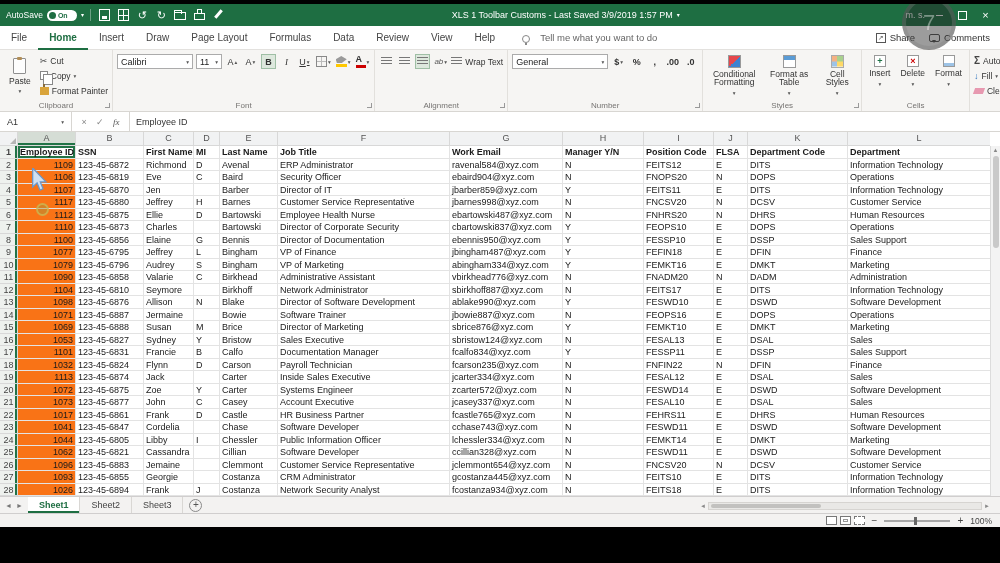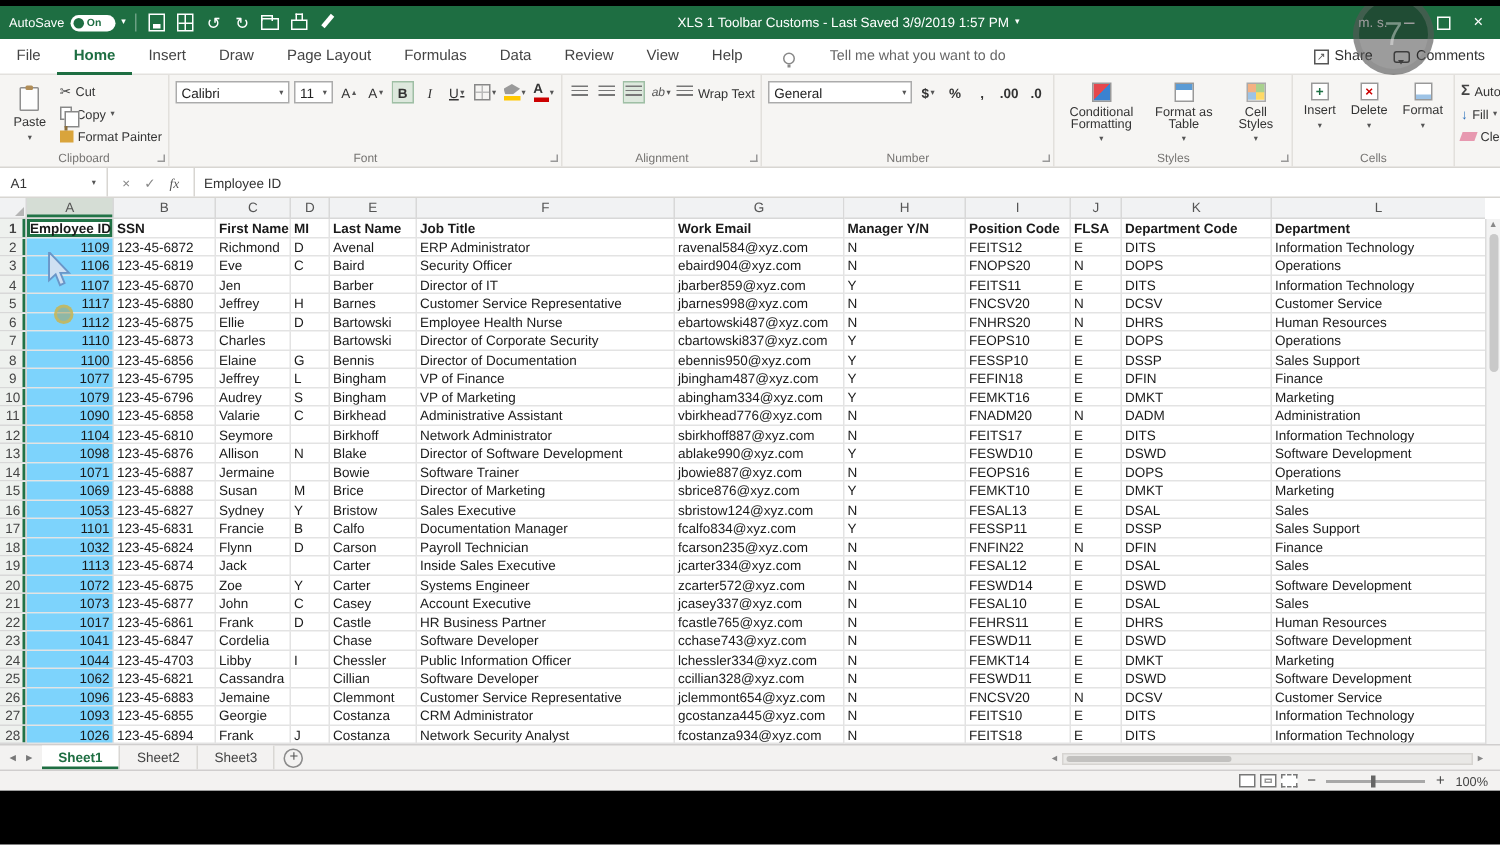--- a/index.html
+++ b/index.html
@@ -32,21 +32,21 @@
   .winbtn{width:17px;height:16px;display:flex;align-items:center;justify-content:center;color:#fff;font-size:11px}
   .winbtn.min::before{content:"";width:7px;height:1px;background:#fff}
   .winbtn.max::before{content:"";width:7px;height:7px;border:1px solid #fff}
 
   .watermark{position:absolute;top:-8px;right:44px;width:54px;height:54px;border-radius:50%;background:rgba(35,35,35,.45);border:4px solid rgba(130,130,130,.35);z-index:60;display:flex;align-items:center;justify-content:center;color:rgba(255,255,255,.4);font-size:22px;pointer-events:none}
 
   
   .tabrow{position:absolute;top:22px;left:0;right:0;height:24px;background:#fff;border-bottom:1px solid #e3e1de;display:flex;align-items:center}
   .rtab{padding:0 11px;font-size:10px;color:#444;line-height:23px;height:24px;white-space:nowrap}
   .rtab.active{color:#1e6e42;font-weight:bold;box-shadow:inset 0 -2px 0 #1e6e42}
-  .tellme{display:flex;align-items:flex-end;gap:23px;margin-left:16px;font-size:9.5px;color:#666;white-space:nowrap}
+  .tellme{display:flex;align-items:flex-end;gap:10px;margin-left:16px;font-size:9.5px;color:#666;white-space:nowrap}
   .bulb{width:8px;height:8px;border:1px solid #888;border-radius:50%;position:relative}
   .bulb::after{content:"";position:absolute;left:2px;bottom:-3px;width:2px;height:2px;background:#888}
   .tabrow-right{margin-left:auto;display:flex;align-items:center;gap:14px;padding-right:10px;font-size:9.5px;color:#333}
   .tr-item{display:flex;align-items:center;gap:4px}
   .share-ic{width:10px;height:10px;border:1px solid #555;position:relative;font-size:7px;display:flex;align-items:center;justify-content:center;color:#555}
   .cmt-ic{width:11px;height:8px;border:1px solid #555;border-radius:2px;position:relative}
   .cmt-ic::after{content:"";position:absolute;left:2px;bottom:-4px;border:2px solid transparent;border-top:3px solid #555}
 
   
   .ribbon{position:absolute;top:46px;left:0;right:0;height:62px;background:#f6f5f3;border-bottom:1px solid #d8d6d2;display:flex;font-size:8.5px;color:#333}
@@ -119,21 +119,21 @@
   .c3{flex:0 0 26px;width:26px}
   .c4{flex:0 0 58px;width:58px}
   .c5{flex:0 0 172px;width:172px}
   .c6{flex:0 0 113px;width:113px}
   .c7{flex:0 0 81px;width:81px}
   .c8{flex:0 0 70px;width:70px}
   .c9{flex:0 0 34px;width:34px}
   .c10{flex:0 0 100px;width:100px}
   .c11{flex:1 1 auto;border-right:none}
   .hdr .cell{font-weight:bold}
-  .colA{text-align:right;background:#7dd3fc}
+  .colA{text-align:right;background:#f97316}
   .a1{background:#fff;box-shadow:inset 0 0 0 2px #217346}
   .chead .selcol{background:#d5ddd5;box-shadow:inset 0 -2px 0 #217346}
   .vscroll{position:absolute;top:14px;right:0;bottom:0;width:10px;background:#f3f3f3;border-left:1px solid #dcdcdc;display:flex;flex-direction:column;align-items:center}
   .varr{font-size:6px;color:#888;line-height:8px}
   .vthumb{width:6px;height:92px;background:#c9c9c9;border-radius:3px;margin-top:2px}
 
   
   .tabsbar{position:absolute;left:0;right:0;bottom:14px;height:17px;background:#f3f2f1;border-top:1px solid #d0cece;display:flex;align-items:stretch;font-size:9px}
   .navarr{display:flex;align-items:center;gap:4px;padding:0 5px;color:#777;font-size:7px}
   .stabs{display:flex;align-items:stretch}
@@ -800,21 +800,21 @@
           <div class="cell c6">cchase743@xyz.com</div>
           <div class="cell c7">N</div>
           <div class="cell c8">FESWD11</div>
           <div class="cell c9">E</div>
           <div class="cell c10">DSWD</div>
           <div class="cell c11">Software Development</div>
         </div>
         <div class="grow">
           <div class="cell rnum">24</div>
           <div class="cell c0 colA">1044</div>
-          <div class="cell c1">123-45-4703</div>
+          <div class="cell c1">123-45-6805</div>
           <div class="cell c2">Libby</div>
           <div class="cell c3">I</div>
           <div class="cell c4">Chessler</div>
           <div class="cell c5">Public Information Officer</div>
           <div class="cell c6">lchessler334@xyz.com</div>
           <div class="cell c7">N</div>
           <div class="cell c8">FEMKT14</div>
           <div class="cell c9">E</div>
           <div class="cell c10">DMKT</div>
           <div class="cell c11">Marketing</div>

